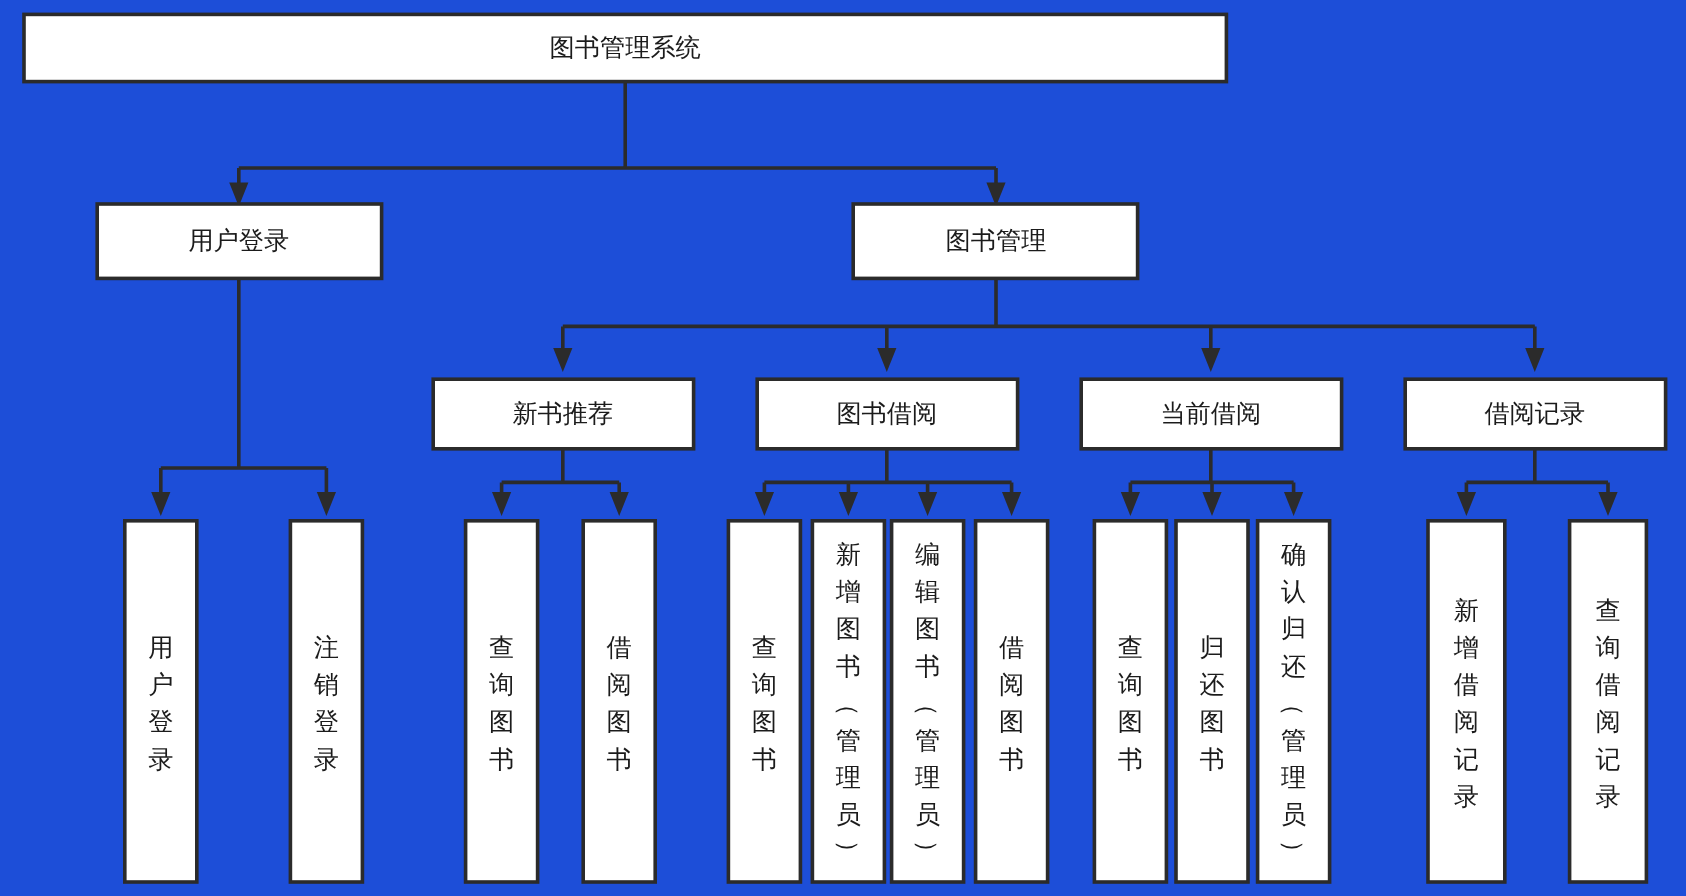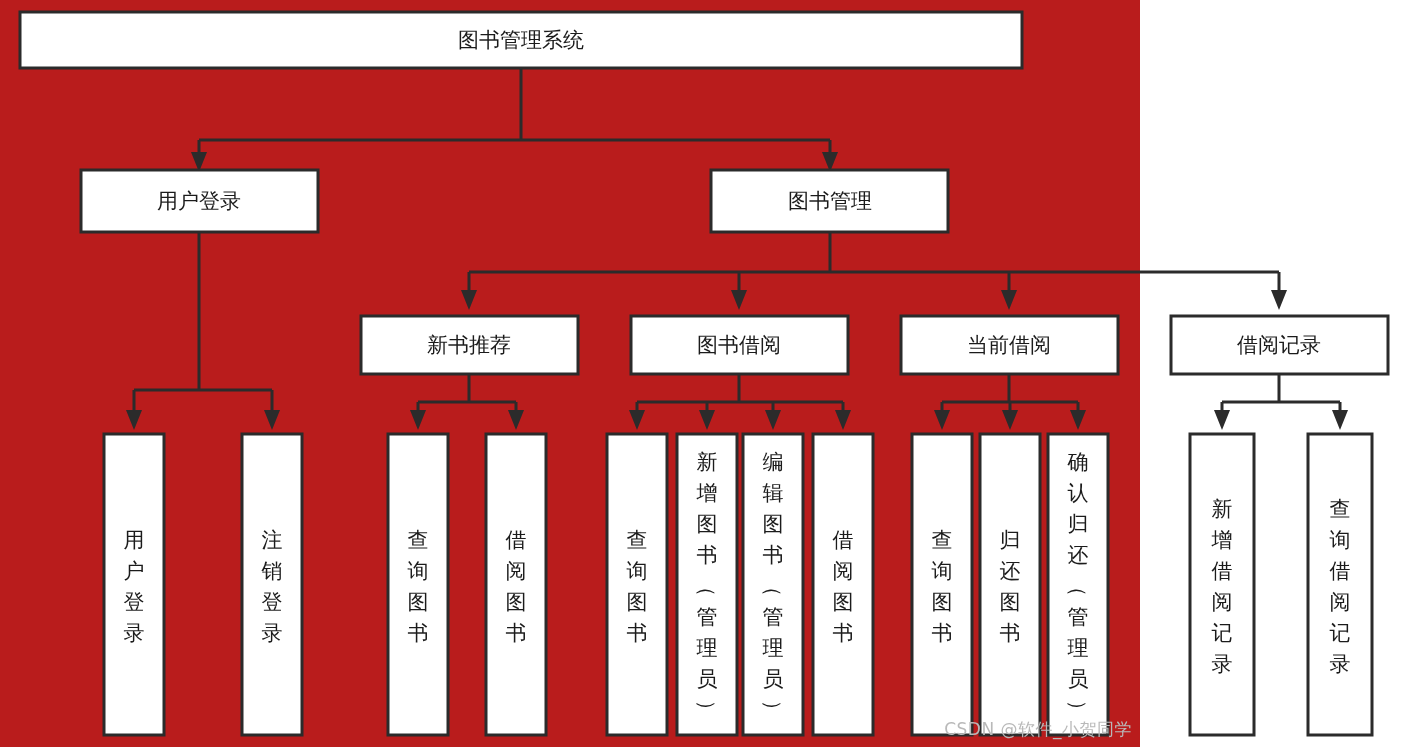--- a/index.html
+++ b/index.html
@@ -8,23 +8,23 @@
     background: #ffffff;
   }
   body {
     width: 1405px;
     height: 747px;
     font-family: "DejaVu Sans", "Liberation Sans", sans-serif;
     overflow: hidden;
   }
   #diagram-root {
     position: relative;
-    width: 1140px;
+    width: 1405px;
     height: 747px;
-    background: #b91c1c;
+    background: #1d4ed8;
   }
   svg#flow-svg {
     position: absolute;
     left: 0;
     top: 0;
     width: 1405px;
     height: 747px;
     display: block;
   }
   .node-box {
@@ -279,14 +279,13 @@
           <text class="node-label-vert" x="1340" y="515.68" font-size="21">查</text>
           <text class="node-label-vert" x="1340" y="546.68" font-size="21">询</text>
           <text class="node-label-vert" x="1340" y="577.68" font-size="21">借</text>
           <text class="node-label-vert" x="1340" y="608.68" font-size="21">阅</text>
           <text class="node-label-vert" x="1340" y="639.68" font-size="21">记</text>
           <text class="node-label-vert" x="1340" y="670.68" font-size="21">录</text>
         </g>
       </g>
   </svg>
 
-  <div class="watermark-text">CSDN @软件_小贺同学</div>
 </div>
 
 </body></html>

